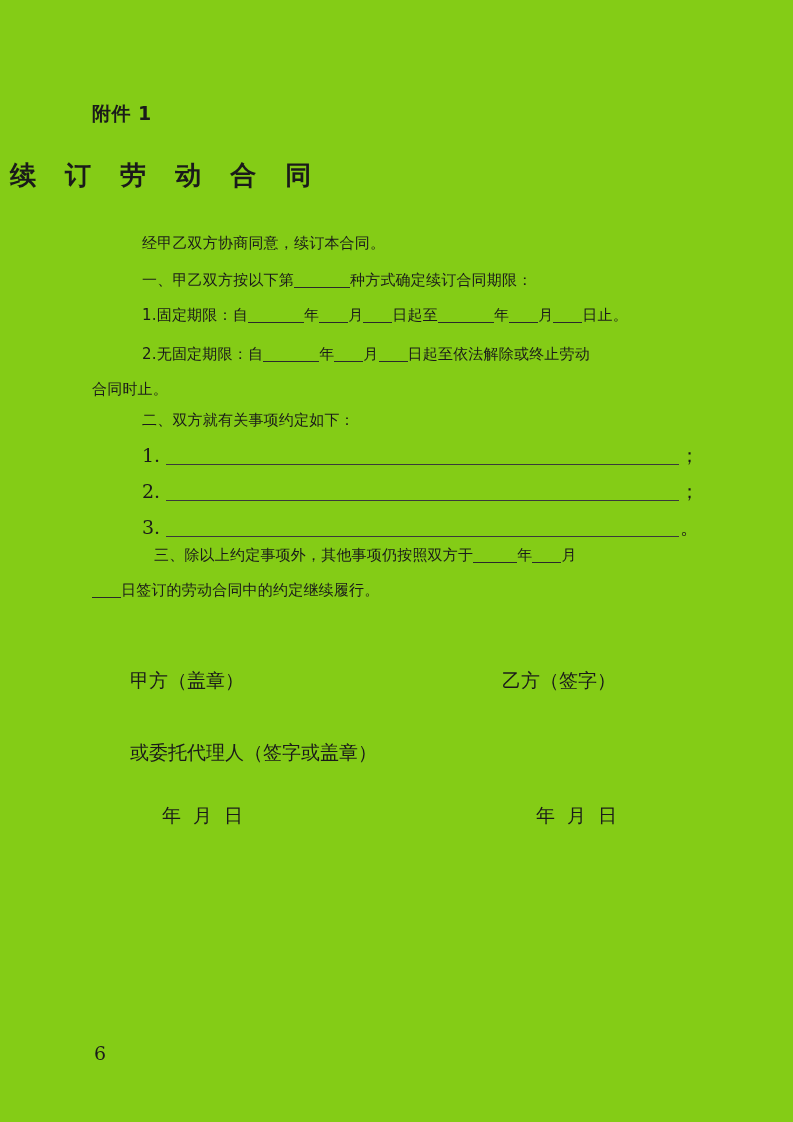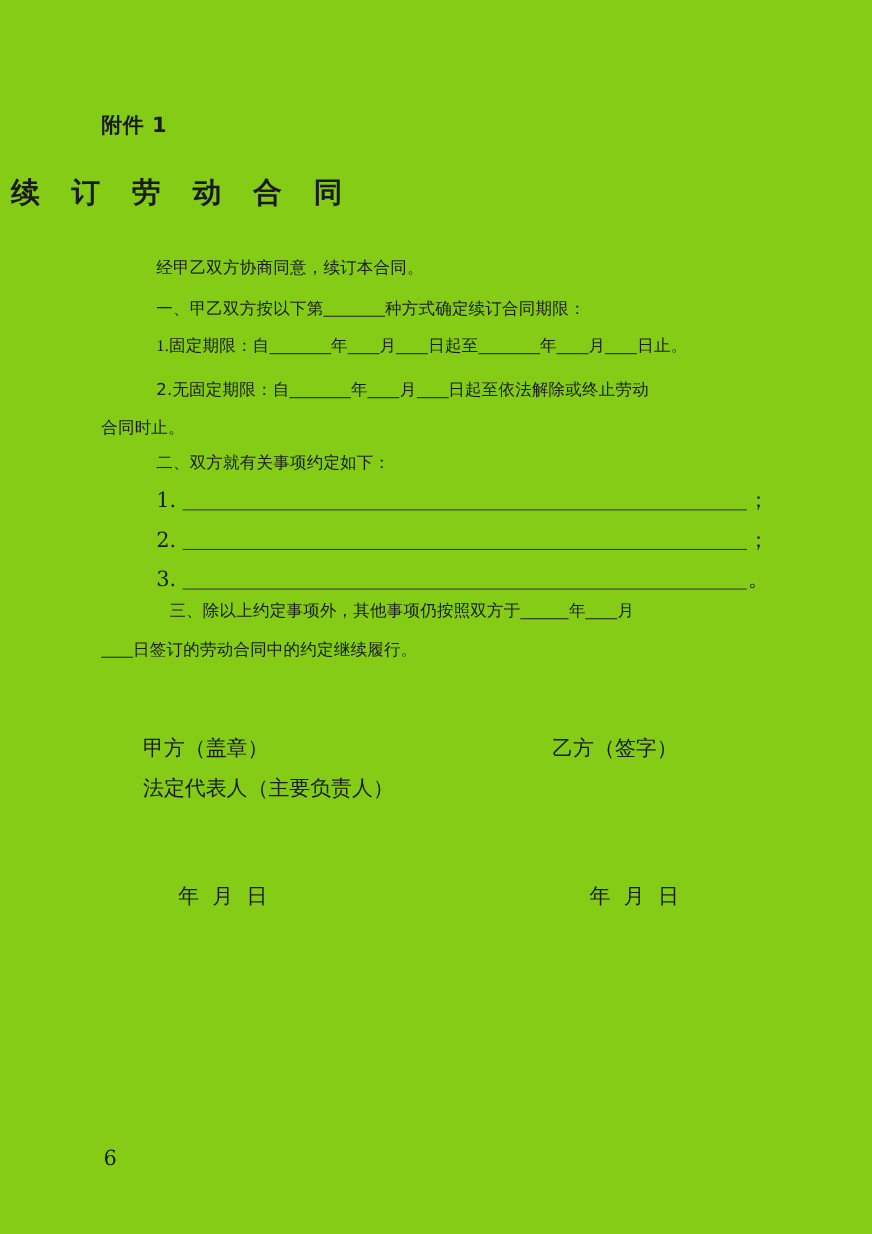--- a/index.html
+++ b/index.html
@@ -117,21 +117,21 @@
   <div class="attach-label">附件 1</div>
 
   <div class="doc-title">续 订 劳 动 合 同</div>
 
   <div class="line" style="left:142px; top:231px;">经甲乙双方协商同意，续订本合同。</div>
 
   <div class="line" style="left:142px; top:268px;">
     <span>一、甲乙双方按以下第</span><span class="blank w-lg"></span><span>种方式确定续订合同期限：</span>
   </div>
 
-  <div class="line" style="left:142px; top:303px;font-family:Liberation Serif, serif;">
+  <div class="line" style="left:142px; top:303px;">
     <span class="serif">1.</span><span>固定期限：自</span><span class="blank w-lg"></span><span>年</span><span class="blank w-sm"></span><span>月</span><span class="blank w-sm"></span><span>日起至</span><span class="blank w-lg"></span><span>年</span><span class="blank w-sm"></span><span>月</span><span class="blank w-sm"></span><span>日止。</span>
   </div>
 
   <div class="line" style="left:142px; top:342px;">
     <span class="serif">2.</span><span>无固定期限：自</span><span class="blank w-lg"></span><span>年</span><span class="blank w-sm"></span><span>月</span><span class="blank w-sm"></span><span>日起至依法解除或终止劳动</span>
   </div>
 
   <div class="line" style="left:92px; top:377px;">合同时止。</div>
 
   <div class="line" style="left:142px; top:408px;">二、双方就有关事项约定如下：</div>
@@ -153,22 +153,22 @@
   </div>
 
   <div class="line" style="left:92px; top:578px;">
     <span class="blank w-sm"></span><span>日签订的劳动合同中的约定继续履行。</span>
   </div>
 
   <div class="sig" style="left:130px; top:668px;">甲方（盖章）</div>
 
   <div class="sig" style="left:502px; top:668px;">乙方（签字）</div>
 
-  <div class="sig" style="left:130px; top:705px;">法定代表人（主要负责人）</div>
 
+  <div class="sig" style="left:130px; top:740px;">或委托代理人（签字或盖章）</div>
 
   <div class="sig" style="left:162px; top:803px; letter-spacing:3px;">年    月    日</div>
 
   <div class="sig" style="left:536px; top:803px; letter-spacing:3px;">年    月    日</div>
 
   <div class="page-number">6</div>
 
 </div>
 
 </body></html>

